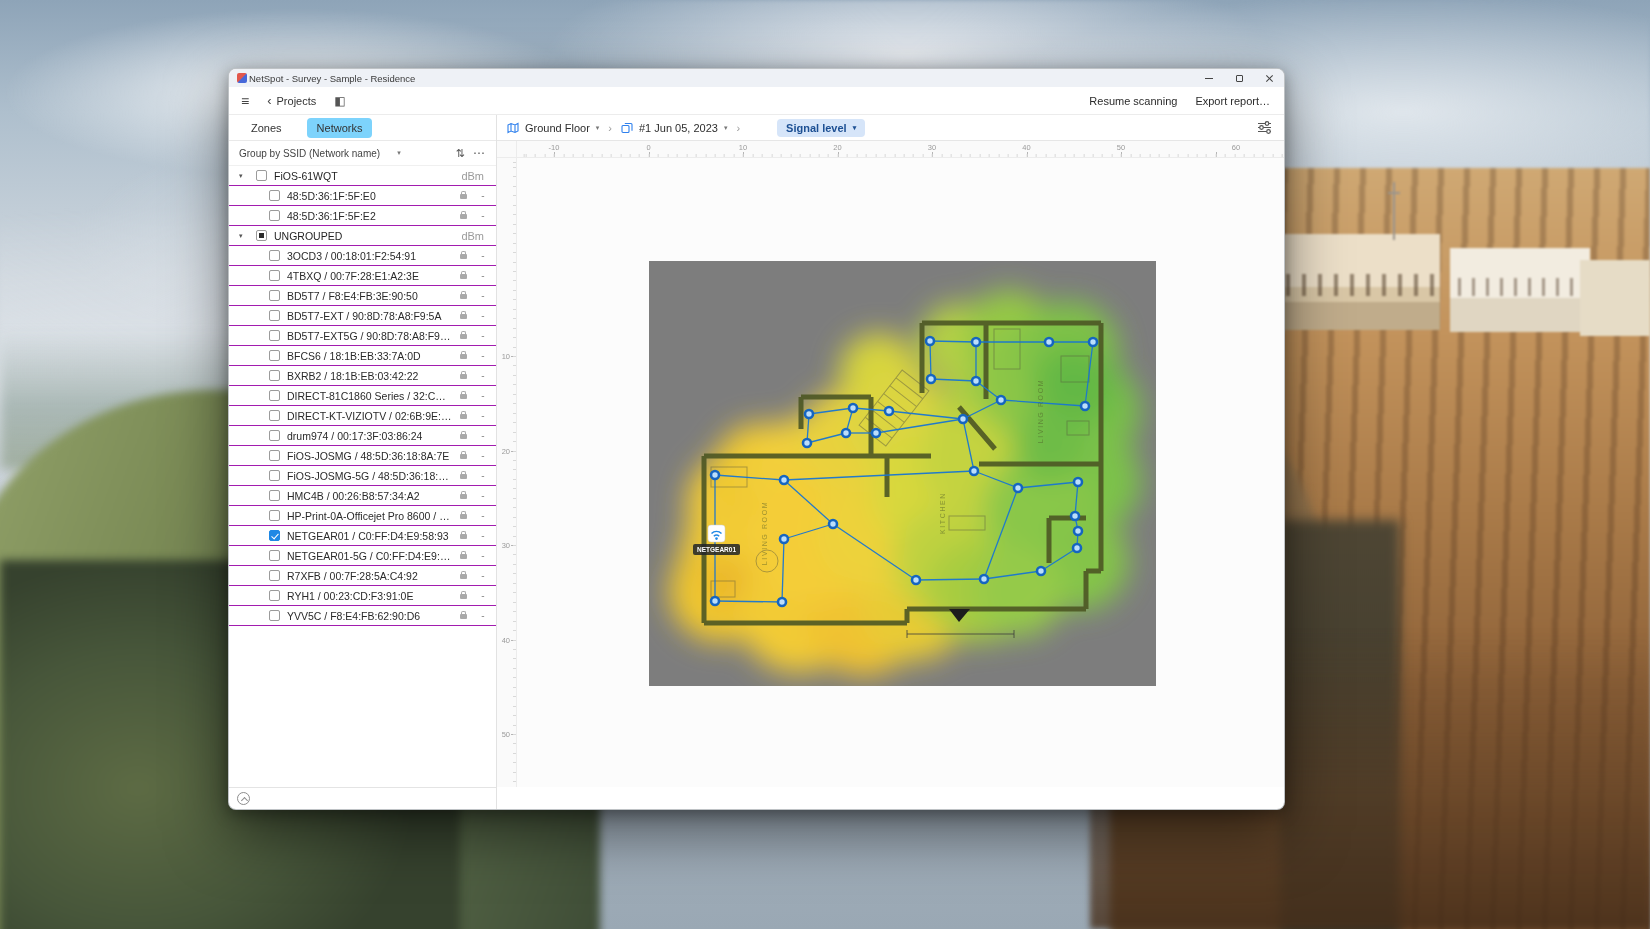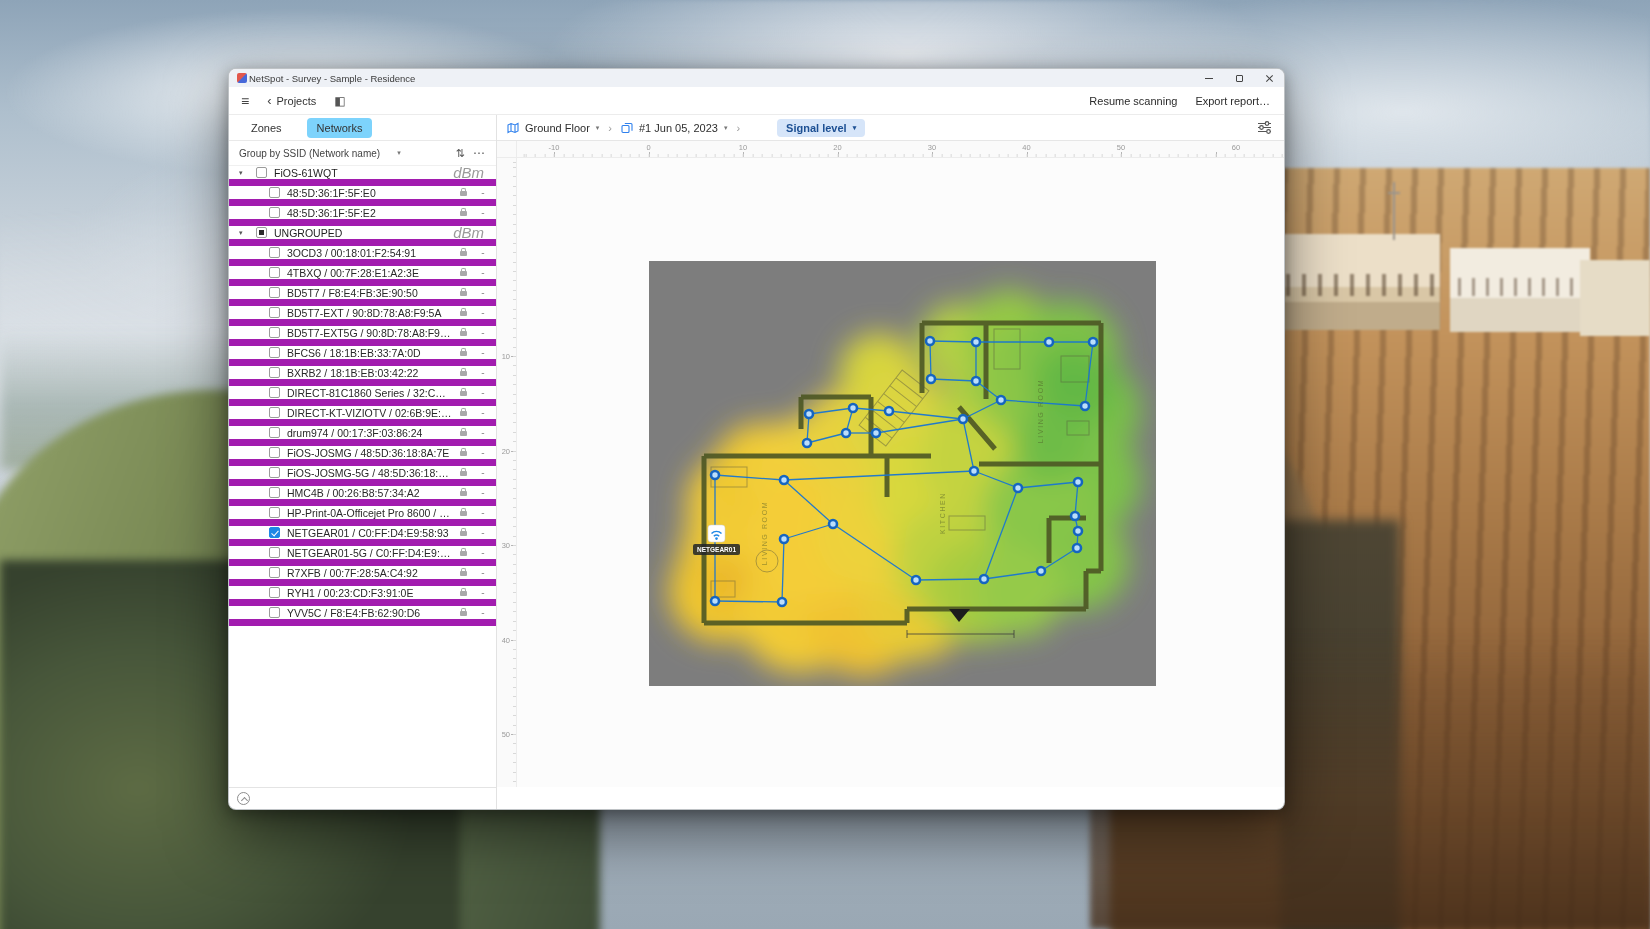--- a/index.html
+++ b/index.html
@@ -85,30 +85,30 @@
   .tabs { height:26px; display:flex; align-items:center; gap:15px; padding-left:12px; border-bottom:1px solid #e9e9e9; flex:none; }
   .tab { font-size:11px; color:#333; padding:4px 10px; border-radius:4px; cursor:default; }
   .tab.active { background:#7dd3fc; font-weight:normal; }
   .groupby-row { height:25px; display:flex; align-items:center; padding:0 10px; gap:8px; border-bottom:1px solid #f0f0f0; flex:none; }
   .groupby { display:flex; align-items:center; gap:17px; font-size:10px; color:#444; flex:1; cursor:default; }
   .caret { font-size:7px; color:#777; }
   .sort-ic { font-size:11px; color:#555; }
   .more-ic { font-size:12px; color:#555; letter-spacing:1px; }
 
   .network-list { flex:1; overflow:hidden; }
-  .lrow { display:flex; align-items:center; height:20px; border-bottom:7px solid #a21caf; padding-left:10px; gap:7px; background:#fff; }
+  .lrow { display:flex; align-items:center; height:20px; border-bottom:1px solid #a21caf; padding-left:10px; gap:7px; background:#fff; }
   .nrow { padding-left:40px; }
   .expander { font-size:7px; color:#555; width:10px; flex:none; }
   .cb { width:11px; height:11px; border:1px solid #9b9b9b; border-radius:2px; background:#fff; position:relative; flex:none; }
   .cb.checked { background:#1e88e5; border-color:#1e88e5; }
   .cb.checked::after { content:""; position:absolute; left:3px; top:0.5px; width:3px; height:6px;
     border:solid #fff; border-width:0 1.6px 1.6px 0; transform:rotate(42deg); }
   .cb.indeterminate::after { content:""; position:absolute; left:2px; top:2px; width:5px; height:5px; background:#2b2b2b; }
   .gname { flex:1; font-size:10.5px; color:#1f1f1f; }
-  .gunit { font-size:15px; color:#9a9a9a; padding-right:12px;font-style:italic; }
+  .gunit { font-size:11px; color:#9a9a9a; padding-right:12px; }
   .nlabel { flex:1; font-size:10.5px; color:#2a2a2a; white-space:nowrap; overflow:hidden; text-overflow:ellipsis; }
   .lock { position:relative; width:7px; height:5px; background:#a9a9a9; border-radius:1px; flex:none; margin-top:2px; }
   .lock::before { content:""; position:absolute; left:1px; top:-3px; width:3px; height:3px;
     border:1px solid #a9a9a9; border-bottom:none; border-radius:2px 2px 0 0; }
   .nval { width:18px; font-size:10px; color:#8a8a8a; text-align:center; margin-right:4px; flex:none; }
 
   .sidebar-footer { height:22px; border-top:1px solid #e4e4e4; display:flex; align-items:center; padding-left:8px; flex:none; }
   .collapse-circle { width:13px; height:13px; border:1px solid #8d8d8d; border-radius:50%; position:relative; }
   .collapse-circle::after { content:""; position:absolute; left:3.5px; top:4.5px; width:4px; height:4px;
     border:solid #8d8d8d; border-width:1.2px 0 0 1.2px; transform:rotate(45deg); }

